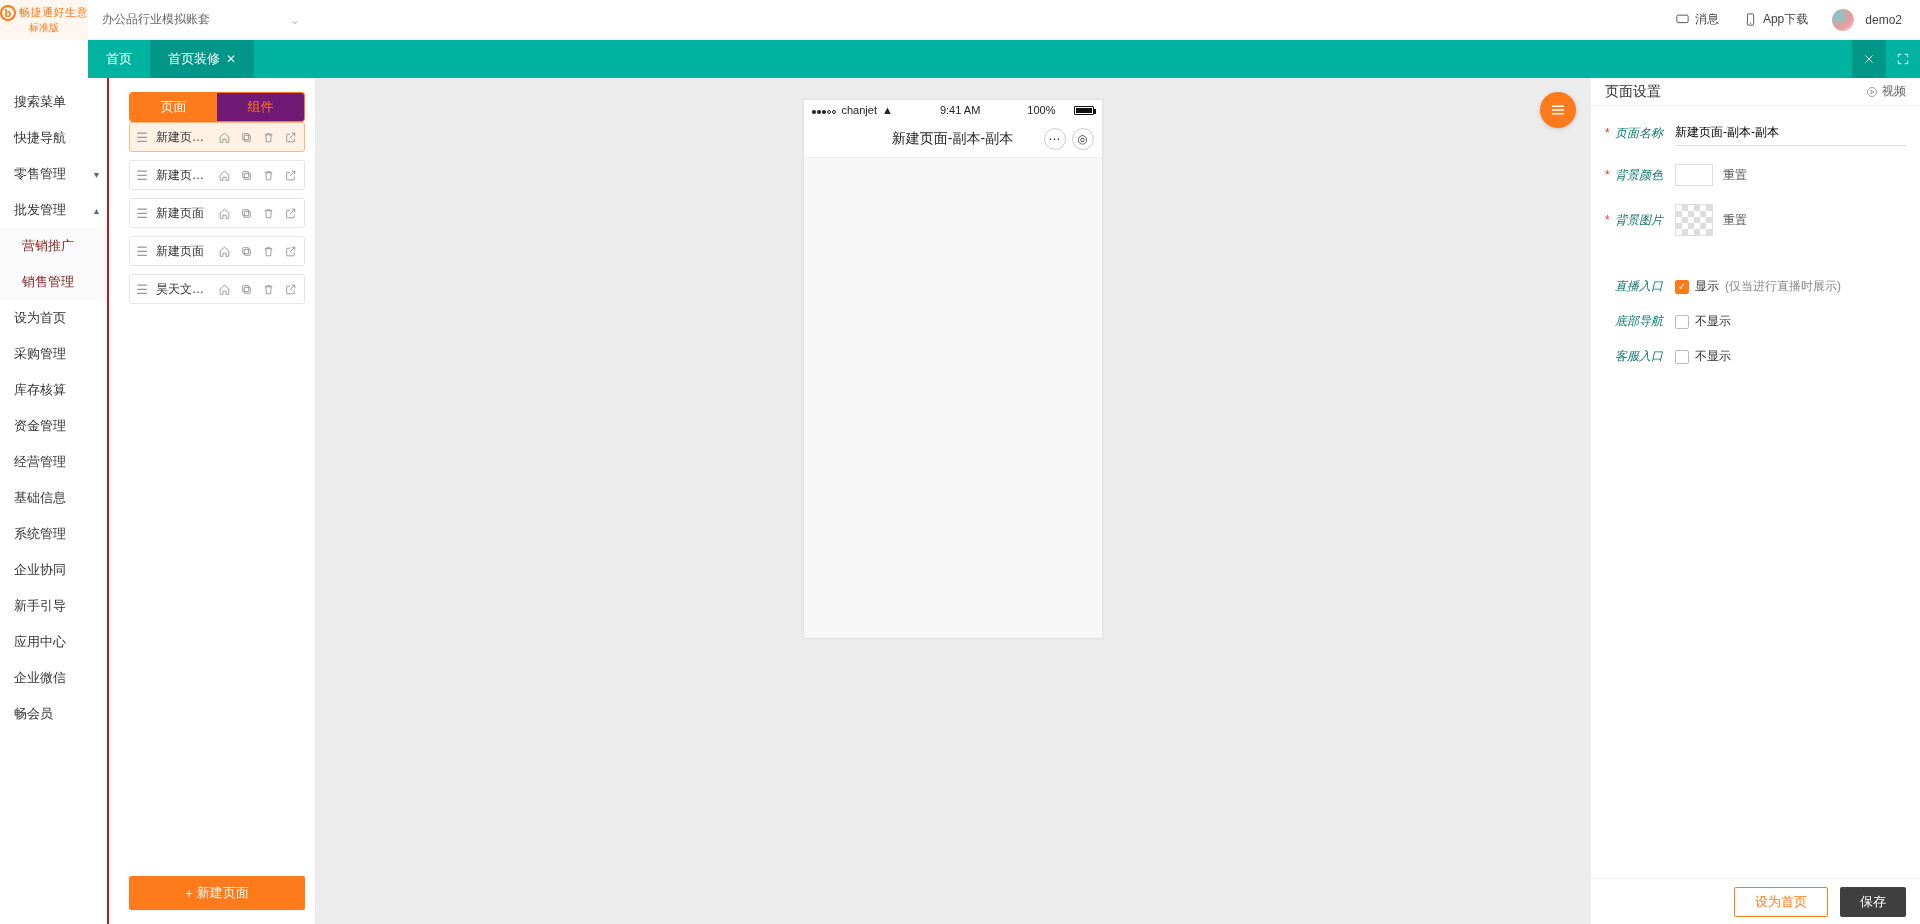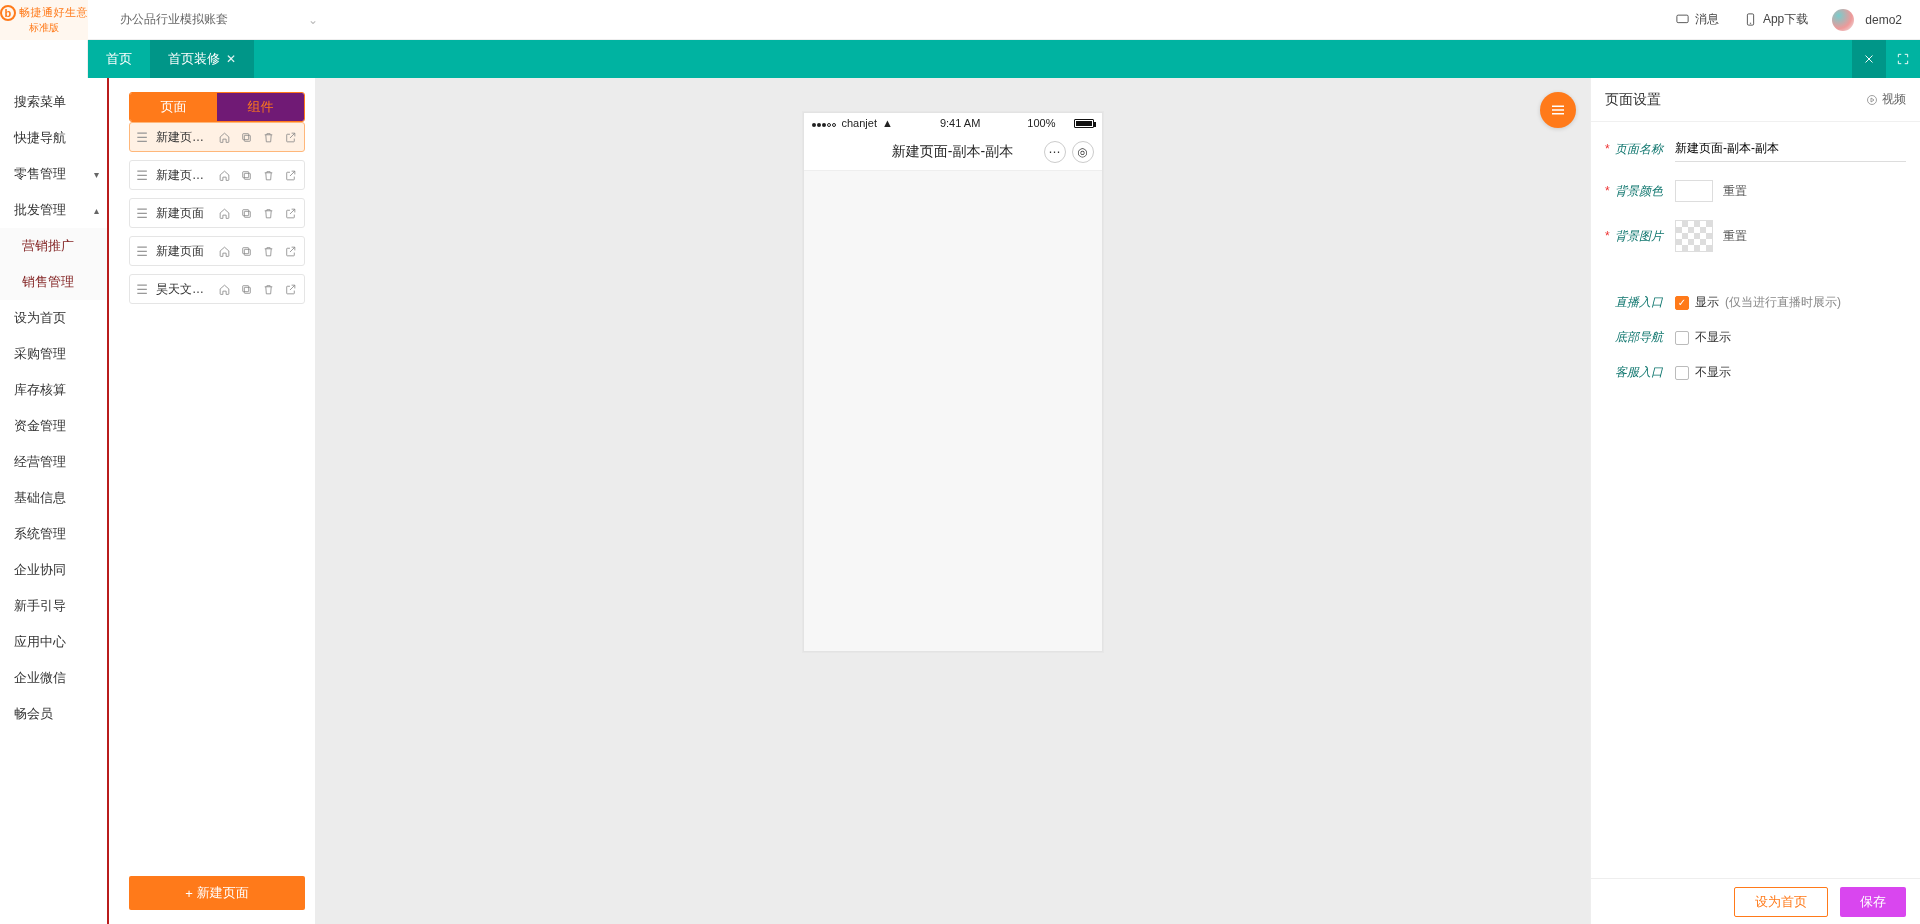--- a/index.html
+++ b/index.html
@@ -3,21 +3,21 @@
 <meta charset="utf-8">
 <style>
 * { margin:0; padding:0; box-sizing:border-box; font-family:"Microsoft YaHei","PingFang SC",Arial,sans-serif; }
 html,body { width:100%; height:100%; background:#fff; color:#333; font-size:13px; }
 
 
 .topbar { height:40px; display:flex; align-items:center; border-bottom:1px solid #eee; }
 .logo-box { width:88px; height:40px; background:#fff7ef; display:flex; flex-direction:column; align-items:center; justify-content:center; color:#ff7a1a; font-size:10px; }
 .logo-box .brand { display:flex; align-items:center; gap:3px; font-size:11px; letter-spacing:0.5px; }
 .logo-box .brand .glyph { width:16px; height:16px; border-radius:50%; border:2px solid #ff7a1a; display:inline-flex; align-items:center; justify-content:center; font-weight:bold; }
-.account-select { flex:0 0 auto; margin-left:32px; color:#666; display:flex; align-items:center; gap:80px; font-size:12px; }
+.account-select { flex:0 0 auto; margin-left:14px; color:#666; display:flex; align-items:center; gap:80px; font-size:12px; }
 .account-select .chev { color:#bbb; }
 .topbar-spacer { flex:1; }
 .top-action { display:inline-flex; align-items:center; gap:5px; color:#444; margin-right:24px; cursor:pointer; font-size:12px; }
 .top-action svg { width:15px; height:15px; stroke:#444; fill:none; stroke-width:1.4; }
 .avatar { width:22px; height:22px; border-radius:50%; background:radial-gradient(circle at 30% 30%, #7cc, #e99 60%, #eee); margin-right:6px; }
 
 
 .tabstrip { height:38px; background:#00b3a1; display:flex; align-items:stretch; color:#fff; }
 .tabstrip .side-pad { width:88px; background:#fff; border-right:1px solid #eee; }
 .tab { padding:0 18px; display:flex; align-items:center; gap:6px; cursor:pointer; font-size:13px; }
@@ -48,58 +48,58 @@
 .page-list { flex:1; overflow:auto; }
 .page-item { border:1px solid #e5e5e5; border-radius:3px; height:30px; margin-bottom:8px; display:flex; align-items:center; padding:0 6px 0 4px; gap:6px; background:#fff; cursor:pointer; }
 .page-item.selected { background:#fff1e4; border-color:#ffb77a; }
 .page-item .grip { width:16px; text-align:center; color:#999; }
 .page-item .name { flex:1; font-size:12px; color:#333; white-space:nowrap; overflow:hidden; text-overflow:ellipsis; }
 .page-item .mini { width:16px; height:16px; display:inline-flex; align-items:center; justify-content:center; color:#888; }
 .page-item .mini svg { width:13px; height:13px; stroke:#888; fill:none; stroke-width:1.5; }
 .new-page-btn { height:34px; background:#ff7a1a; color:#fff; display:flex; align-items:center; justify-content:center; gap:4px; border-radius:2px; cursor:pointer; margin:8px 0 14px 0; font-size:13px; }
 
 
-.canvas { flex:1; background:#ececec; display:flex; align-items:flex-start; justify-content:center; padding-top:34px; position:relative; }
+.canvas { flex:1; background:#ececec; display:flex; align-items:flex-start; justify-content:center; padding-top:21px; position:relative; }
 .phone { width:300px; height:540px; background:#fff; border:1px solid #e3e3e3; box-shadow:0 0 0 1px rgba(0,0,0,0.02); display:flex; flex-direction:column; }
 .phone-status { height:20px; display:flex; align-items:center; justify-content:space-between; padding:0 8px; font-size:11px; color:#222; }
 .phone-status .sigs { display:flex; align-items:center; gap:5px; }
 .phone-status .dots span { display:inline-block; width:4px; height:4px; border-radius:50%; background:#222; margin-right:1px; }
 .phone-status .dots span.hollow { background:#fff; border:1px solid #222; width:4px; height:4px; }
 .phone-status .wifi { font-size:11px; }
 .phone-status .batt { display:inline-flex; align-items:center; gap:18px; }
 .phone-status .batt .bar { width:20px; height:9px; border:1px solid #111; border-radius:1px; position:relative; }
 .phone-status .batt .bar::after { content:""; position:absolute; right:-3px; top:2px; width:2px; height:5px; background:#111; }
 .phone-status .batt .bar .fill { position:absolute; inset:1px; background:#111; }
 .phone-header { height:38px; border-bottom:1px solid #eee; display:flex; align-items:center; justify-content:center; position:relative; font-size:14px; color:#222; }
 .phone-header .capsule { position:absolute; right:8px; display:flex; gap:6px; }
 .phone-header .cap { width:22px; height:22px; border:1px solid #ccc; border-radius:12px; display:flex; align-items:center; justify-content:center; font-size:12px; color:#333; }
 .phone-body { flex:1; background:#f7f7f7; }
 
 .fab { position:absolute; top:14px; right:14px; width:36px; height:36px; border-radius:50%; background:#ff7a1a; display:flex; align-items:center; justify-content:center; cursor:pointer; box-shadow:0 1px 4px rgba(0,0,0,.15); }
 .fab svg { width:18px; height:18px; stroke:#fff; stroke-width:2; }
 
 
 .settings { width:330px; border-left:1px solid #eee; display:flex; flex-direction:column; }
-.settings-head { height:44px; display:flex; align-items:center; justify-content:space-between; padding:0 14px; border-bottom:1px solid #f0f0f0; font-size:14px; }
+.settings-head { height:28px; display:flex; align-items:center; justify-content:space-between; padding:0 14px; border-bottom:1px solid #f0f0f0; font-size:14px; }
 .settings-head .vid { font-size:12px; color:#666; display:flex; align-items:center; gap:4px; cursor:pointer; }
 .settings-body { flex:1; padding:14px 14px 0 14px; overflow:auto; }
 .field { display:flex; align-items:center; margin-bottom:18px; font-size:12px; }
 .field .req { color:#e33; width:10px; }
 .field .lbl { width:60px; color:#0f766e;font-style:italic; }
 .field input[type=text] { flex:1; height:26px; border:none; border-bottom:1px solid #ddd; padding:2px 0; font-size:12px; outline:none; }
 .swatch { width:38px; height:22px; border:1px solid #ddd; background:#fff; margin-right:10px; }
 .swatch.checker { background:repeating-conic-gradient(#ddd 0 25%, #fff 0 50%) 0 0/12px 12px; }
 .reset { color:#555; cursor:pointer; font-size:12px; }
 .chk { width:14px; height:14px; border:1px solid #bbb; border-radius:2px; margin-right:6px; display:inline-flex; align-items:center; justify-content:center; background:#fff; }
 .chk.on { background:#ff7a1a; border-color:#ff7a1a; color:#fff; font-size:10px; }
 .note { color:#888; margin-left:6px; }
 .settings-foot { height:46px; border-top:1px solid #eee; display:flex; align-items:center; justify-content:flex-end; gap:12px; padding:0 14px; }
 .btn { height:30px; padding:0 20px; border-radius:2px; display:inline-flex; align-items:center; justify-content:center; font-size:13px; cursor:pointer; }
 .btn.ghost { border:1px solid #ff7a1a; color:#ff7a1a; background:#fff; }
-.btn.primary { background:#d946ef; color:#fff; }
+.btn.primary { background:#404040; color:#fff; }
 
 
 svg { overflow:visible; }
 </style>
 </head>
 <body>
 
 <div class="topbar">
   <div class="logo-box">
     <div class="brand">

